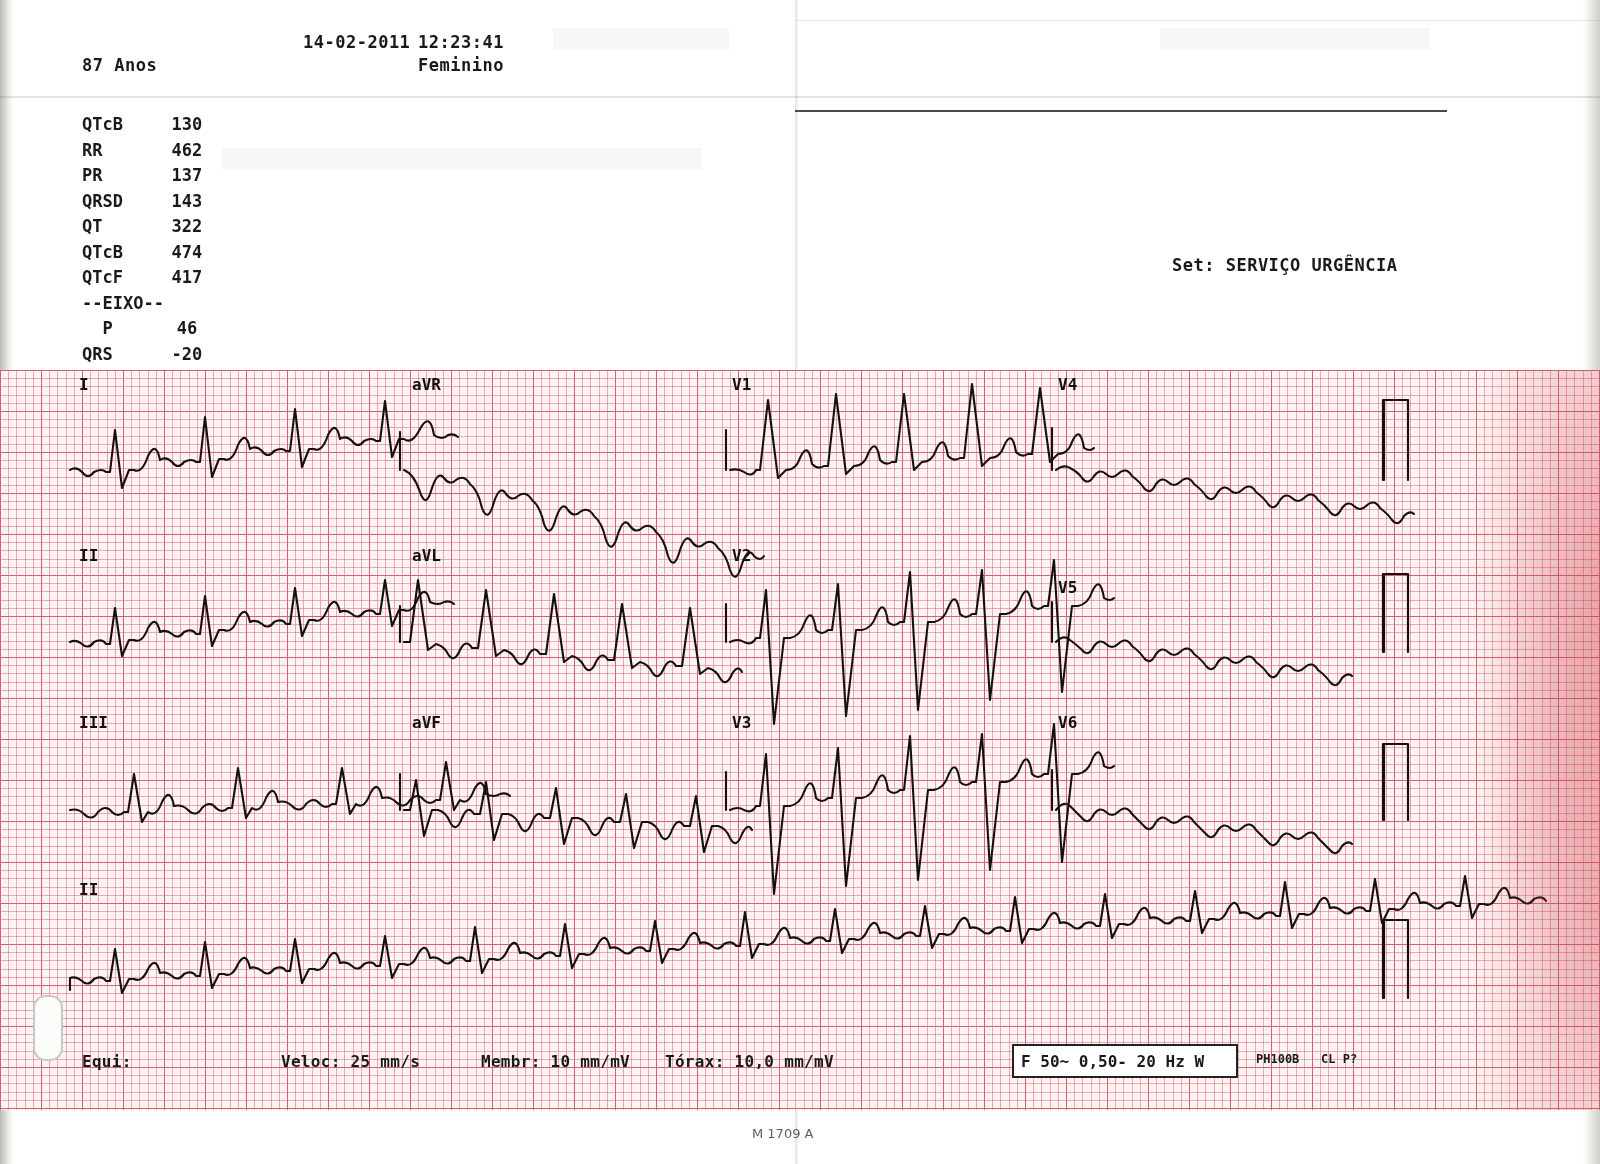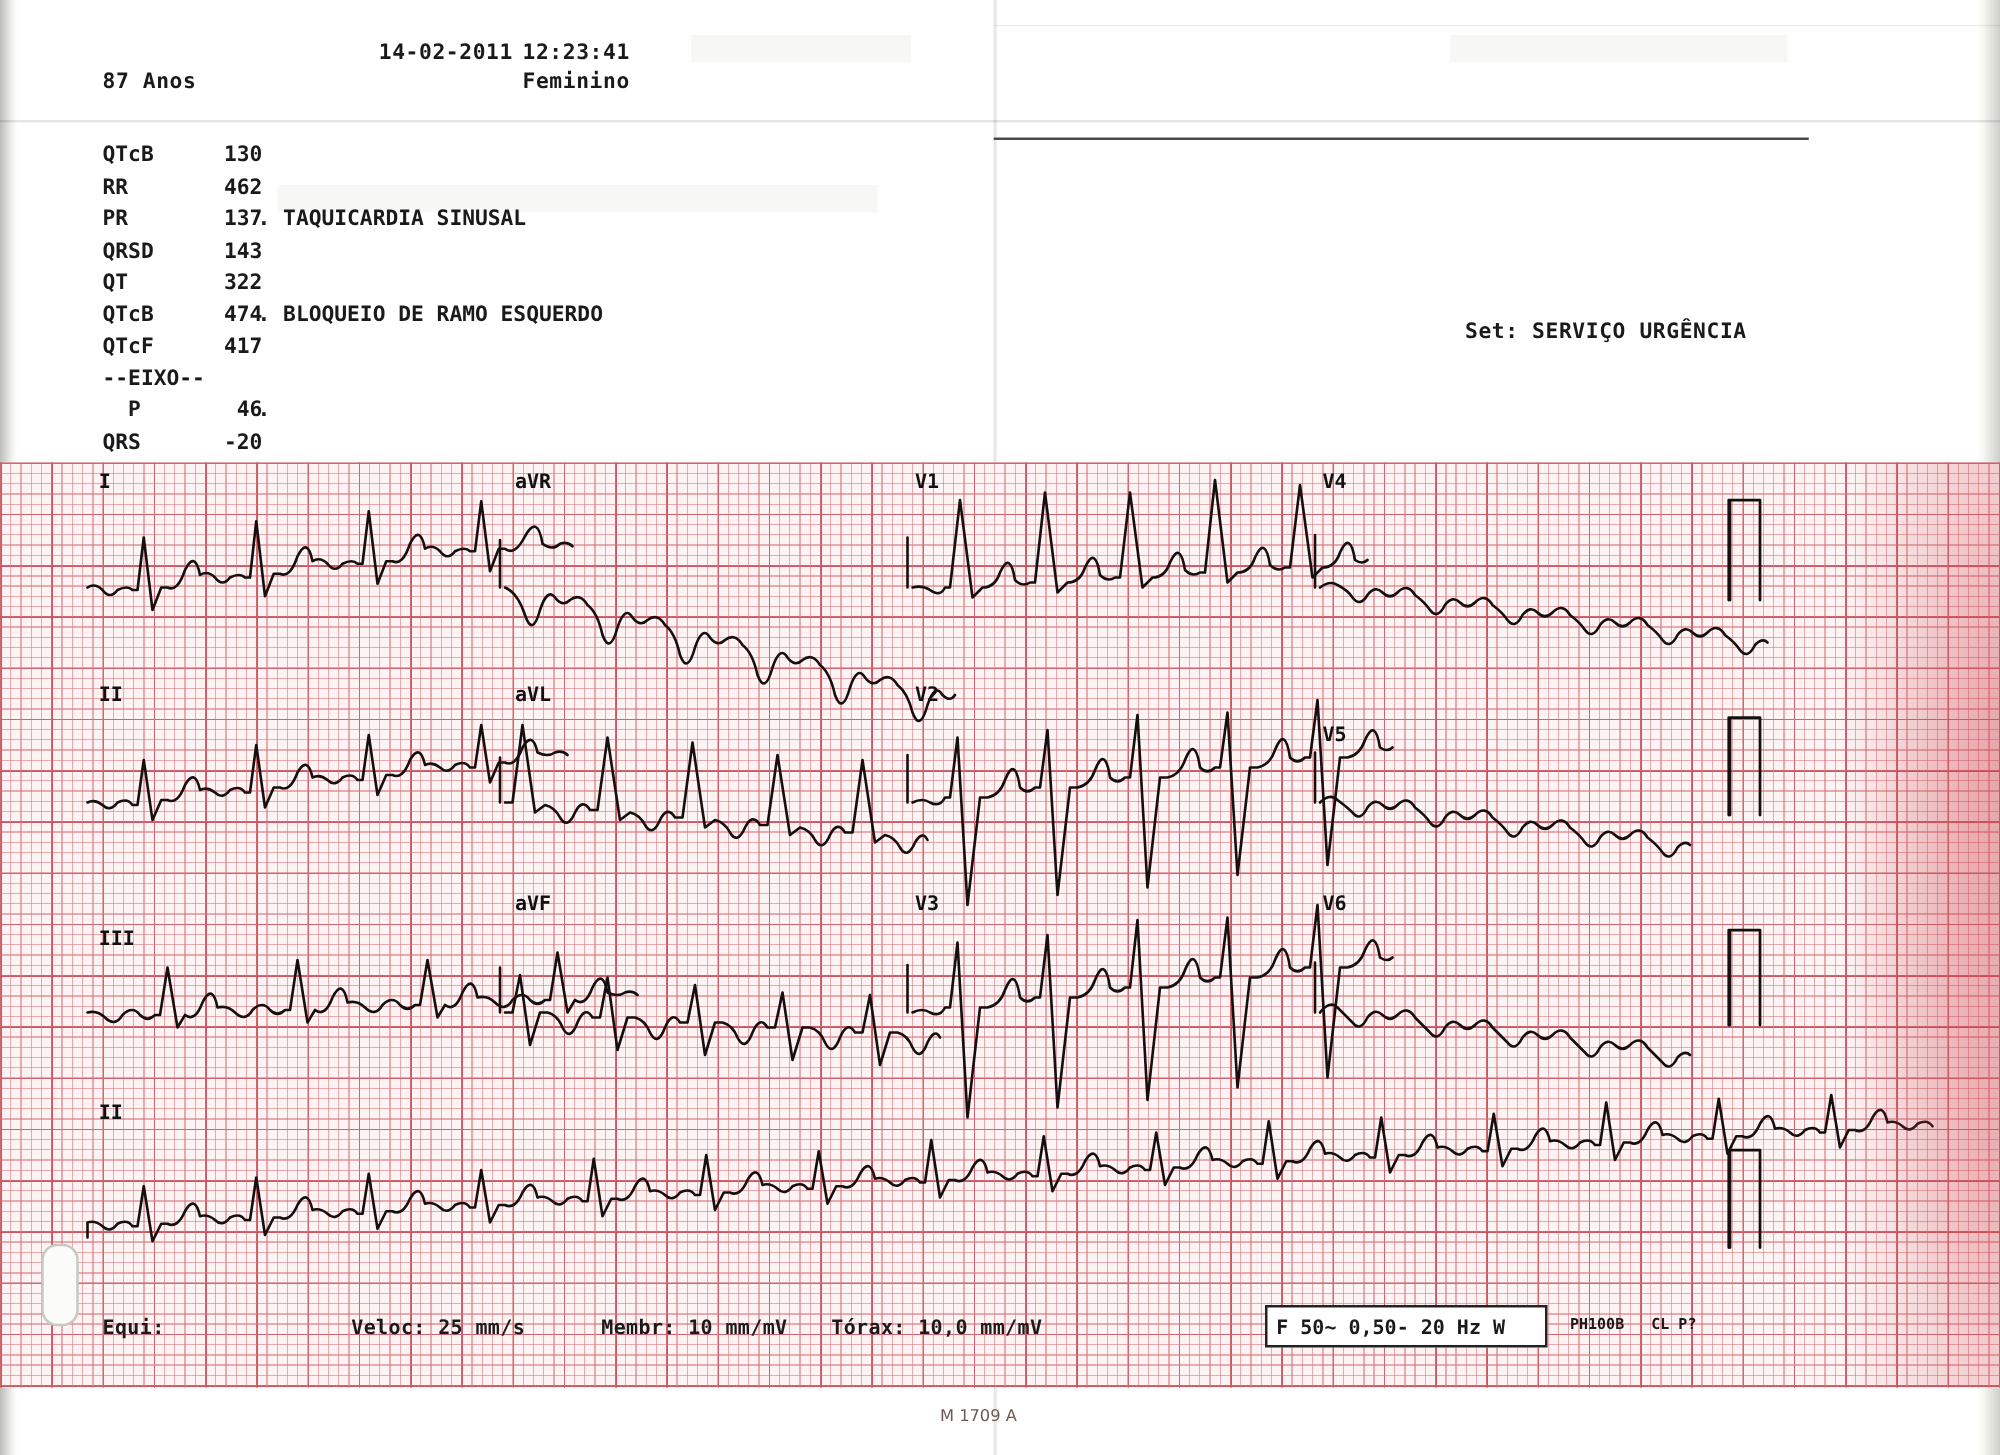--- a/index.html
+++ b/index.html
@@ -47,21 +47,21 @@
   #wo1{left:553px;top:28px;width:176px;height:22px;}
   #wo2{left:1160px;top:28px;width:270px;height:22px;}
   #wo3{left:222px;top:148px;width:480px;height:22px;}
   .hdr-rule{position:absolute;left:795px;top:110px;width:652px;height:2px;background:#4a4a4a;}
 
   
   .meas{position:absolute;left:82px;top:112px;font-size:17px;font-weight:bold;line-height:25.5px;}
   .meas table{border-collapse:collapse;}
   .meas td{padding:0;font-size:17px;font-weight:bold;white-space:pre;line-height:25.5px;}
   .meas td.lbl{width:74px;}
-  .meas td.val{width:46px;text-align:right;padding-right:8px;margin-top:40px;}
+  .meas td.val{width:46px;text-align:center;padding-right:8px;margin-top:40px;}
   .interp{position:absolute;left:206px;top:112px;font-size:17px;font-weight:bold;line-height:25.5px;white-space:pre;}
 
   
   .ecg-wrap{
     position:absolute;left:0;top:370px;width:1600px;height:740px;
     overflow:hidden;
     background:
       repeating-linear-gradient(to right, rgba(214,110,120,0.55) 0 1px, transparent 1px 8.2px),
       repeating-linear-gradient(to bottom, rgba(214,110,120,0.55) 0 1px, transparent 1px 8.2px),
       repeating-linear-gradient(to right, rgba(196,60,76,0.85) 0 1.3px, transparent 1.3px 41px),
@@ -166,25 +166,20 @@
             <td class="val">-20</td>
           </tr>
         <tr>
             <td class="lbl">T</td>
             <td class="val">167</td>
           </tr>
       </tbody>
     </table>
   </div>
 
-  <div class="interp">
-    <div>. TAQUICARDIA SINUSAL</div>
-    <div>. BLOQUEIO DE RAMO ESQUERDO</div>
-    <div>.</div>
-  </div>
 
   <div class="ecg-wrap">
     <svg class="ecg-svg" width="1600" height="740" viewBox="0 0 1600 740">
       <g fill="none" stroke="#15100f" stroke-width="2.1" stroke-linejoin="round" stroke-linecap="round">
 
         <path d="M70 100 L70 100
           M70 100 q6 -4 12 2 q6 8 12 0 q8 -4 12 0
           l4 0 l5 -42 l7 58 l7 -18 l5 0
           q8 4 14 -14 q8 -16 12 4
           q6 -4 12 2 q6 8 12 0 q8 -4 12 0
@@ -405,21 +400,21 @@
     <span class="lead-label" style="left:79px;top:5px;">I</span>
     <span class="lead-label" style="left:412px;top:5px;">aVR</span>
     <span class="lead-label" style="left:732px;top:5px;">V1</span>
     <span class="lead-label" style="left:1058px;top:5px;">V4</span>
 
     <span class="lead-label" style="left:79px;top:176px;">II</span>
     <span class="lead-label" style="left:412px;top:176px;">aVL</span>
     <span class="lead-label" style="left:732px;top:176px;">V2</span>
     <span class="lead-label" style="left:1058px;top:176px;margin-top:32px;">V5</span>
 
-    <span class="lead-label" style="left:79px;top:343px;margin-top:28px;">III</span>
+    <span class="lead-label" style="left:79px;top:343px;">III</span>
     <span class="lead-label" style="left:412px;top:343px;">aVF</span>
     <span class="lead-label" style="left:732px;top:343px;">V3</span>
     <span class="lead-label" style="left:1058px;top:343px;">V6</span>
 
     <span class="lead-label" style="left:79px;top:510px;">II</span>
 
     <div class="ecg-stain"></div>
   </div>
 
   <div class="clip-hole"></div>

